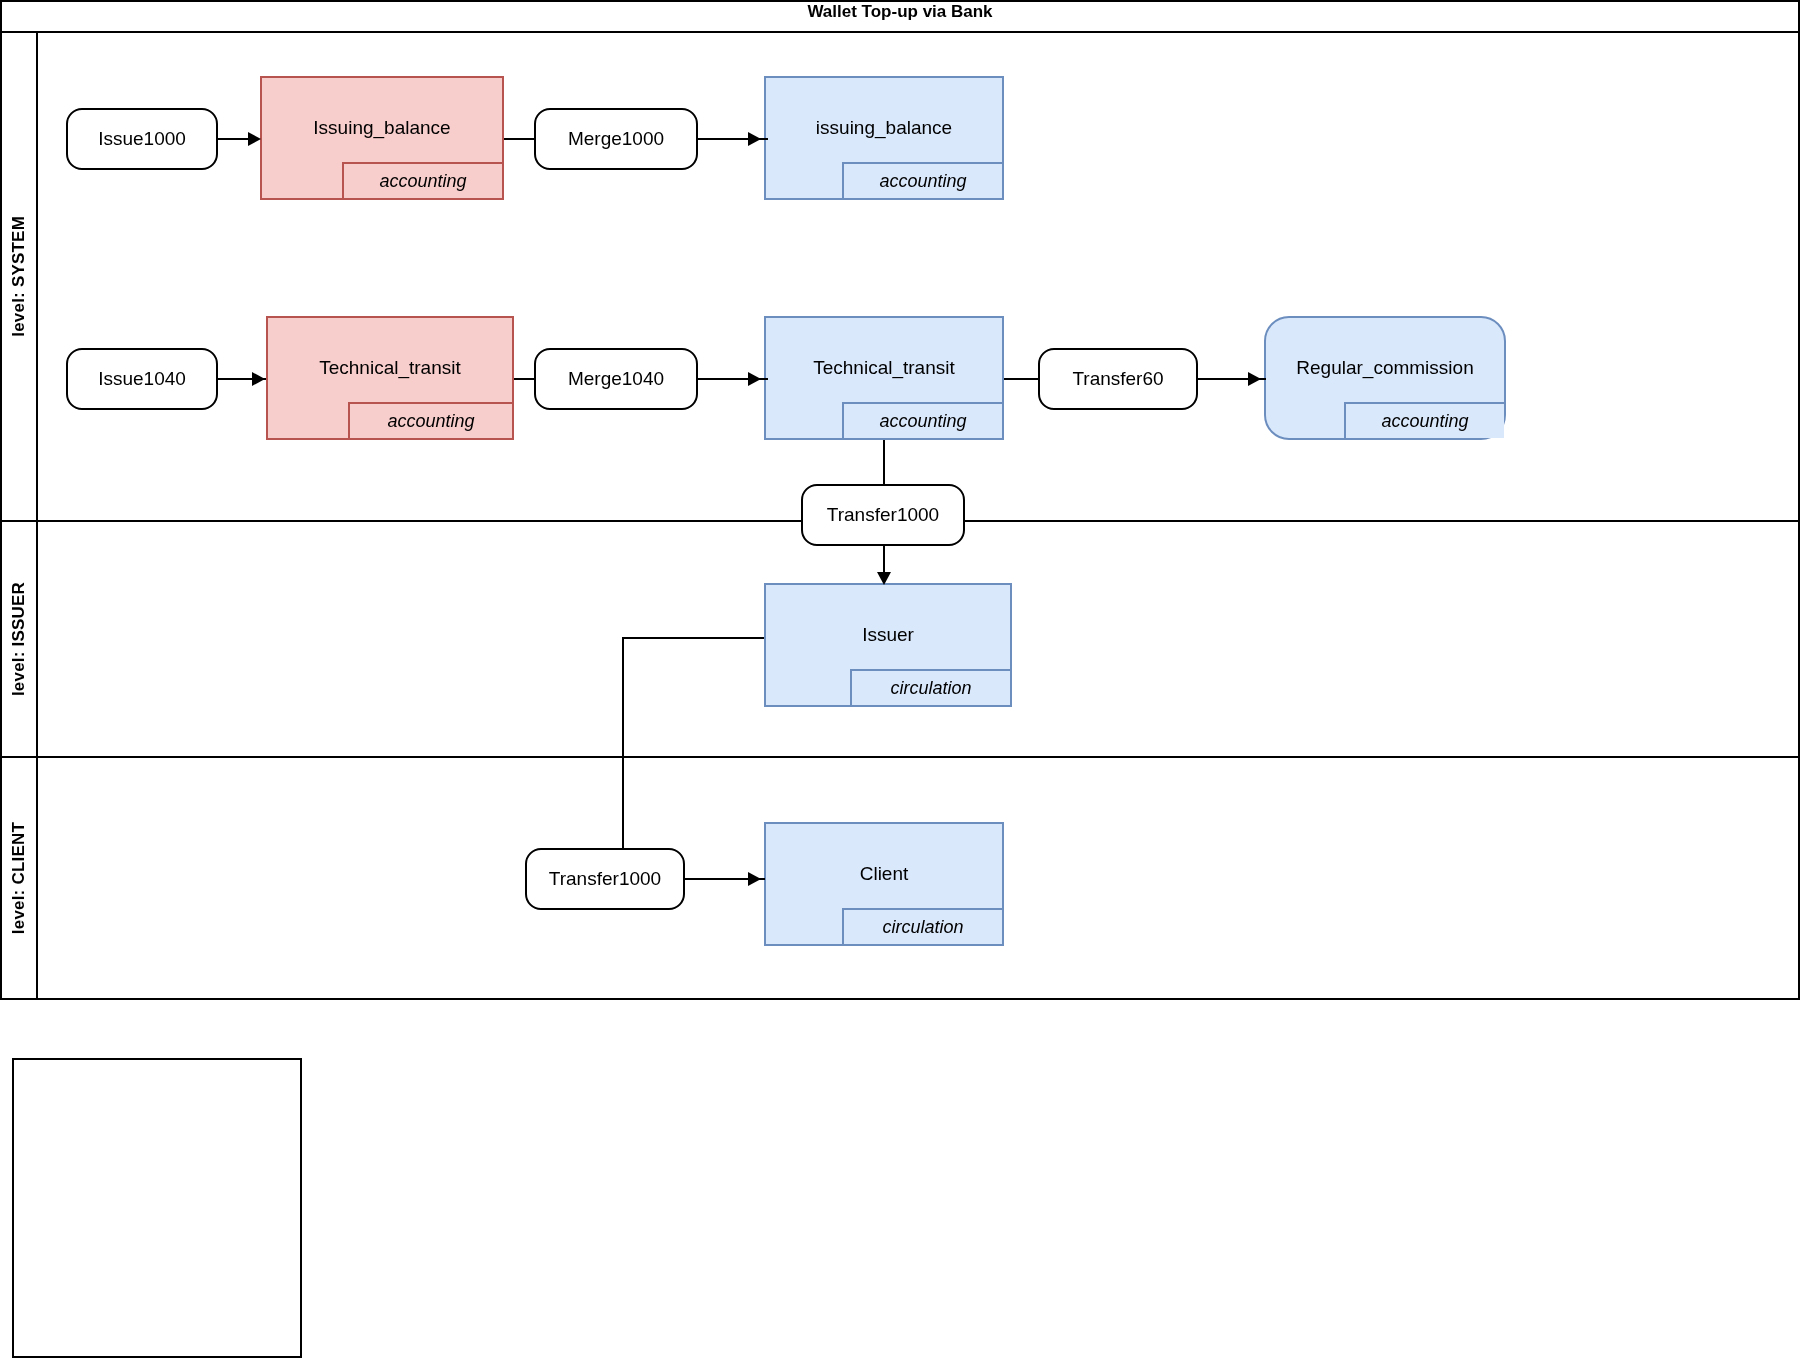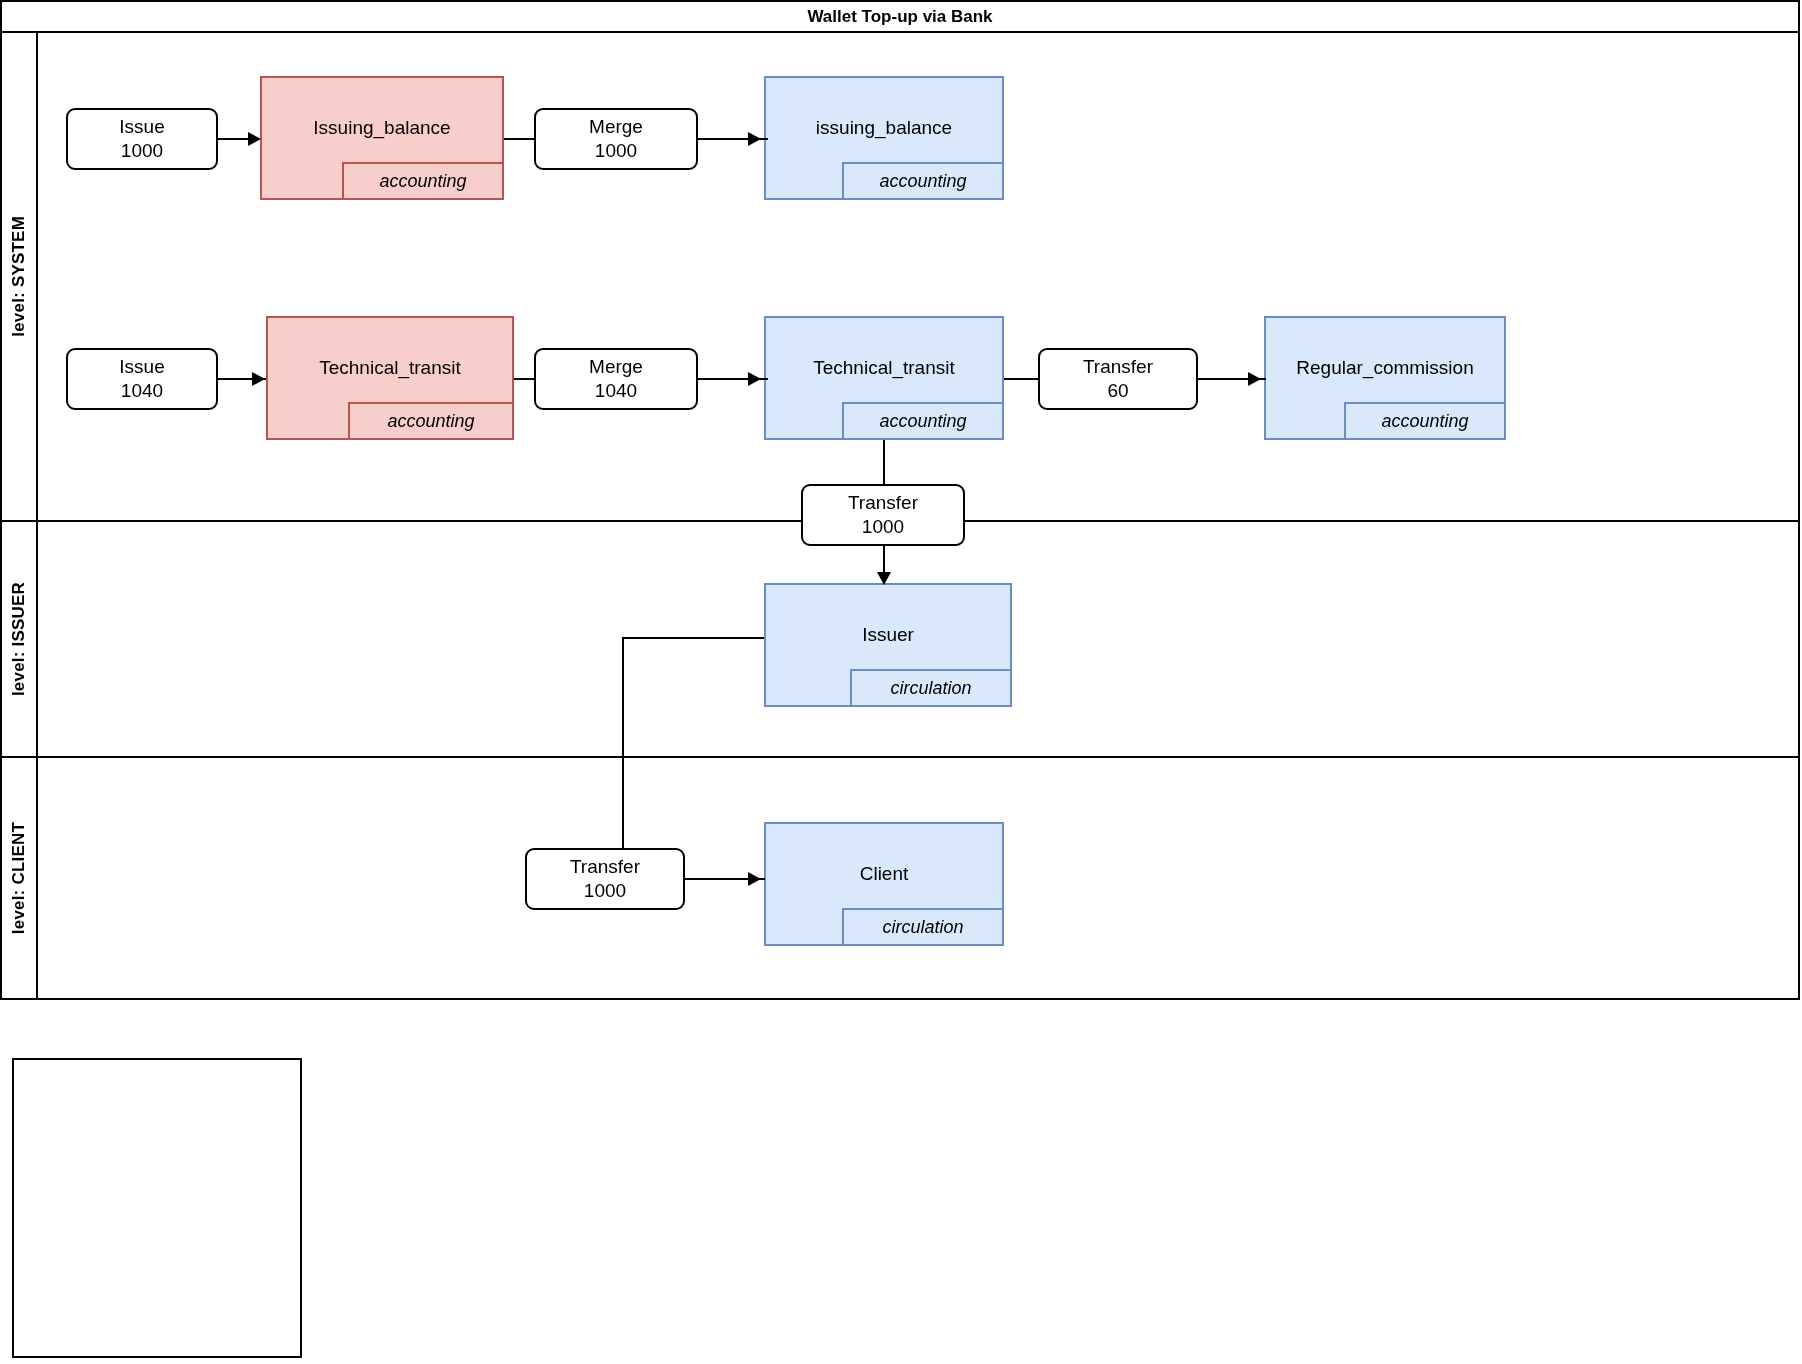--- a/index.html
+++ b/index.html
@@ -20,21 +20,21 @@
   }
   .title-bar {
     position: absolute;
     left: 0;
     top: 0;
     width: 1800px;
     height: 33px;
     border: 2px solid #000;
     box-sizing: border-box;
     display: flex;
-    align-items: center;
+    align-items: flex-start;
     justify-content: center;
     font-weight: bold;
     font-size: 17px;
     background: #fff;
   }
   .lane {
     position: absolute;
     left: 0;
     border: 2px solid #000;
     border-top: none;
@@ -120,23 +120,23 @@
     background: #dae8fc;
     border-color: #6c8ebf;
   }
 
   
   .txn {
     position: absolute;
     box-sizing: border-box;
     background: #fff;
     border: 2px solid #000;
-    border-radius: 9px;
-    display: flex;
-    flex-direction: column;
+    border-radius: 16px;
+    display: flex;
+    flex-direction: row;
     align-items: center;
     justify-content: center;
     font-size: 19px;
     line-height: 1.25;
     z-index: 5;
   }
 
   
   .edge {
     position: absolute;
@@ -256,21 +256,21 @@
   <div class="edge h" style="left:1004px; top:378px; width:36px;"></div>
 
   <div class="txn" style="left:1038px; top:348px; width:160px; height:62px;">
     <span>Transfer</span>
     <span>60</span>
   </div>
 
   <div class="edge h" style="left:1198px; top:378px; width:68px;"></div>
   <div class="arrow-r" style="left:1248px; top:372px;"></div>
 
-  <div class="acct nontech" style="left:1264px; top:316px; width:242px; height:124px;">
+  <div class="acct nontech" style="left:1264px; top:316px; width:242px; height:124px;border-radius:25px;">
     <div class="acct-name">Regular_commission</div>
     <div class="acct-tag" style="width:160px;">accounting</div>
   </div>
 
   <div class="edge v" style="left:883px; top:440px; width:2px; height:72px;"></div>
 
   <div class="txn" style="left:801px; top:484px; width:164px; height:62px;">
     <span>Transfer</span>
     <span>1000</span>
   </div>

